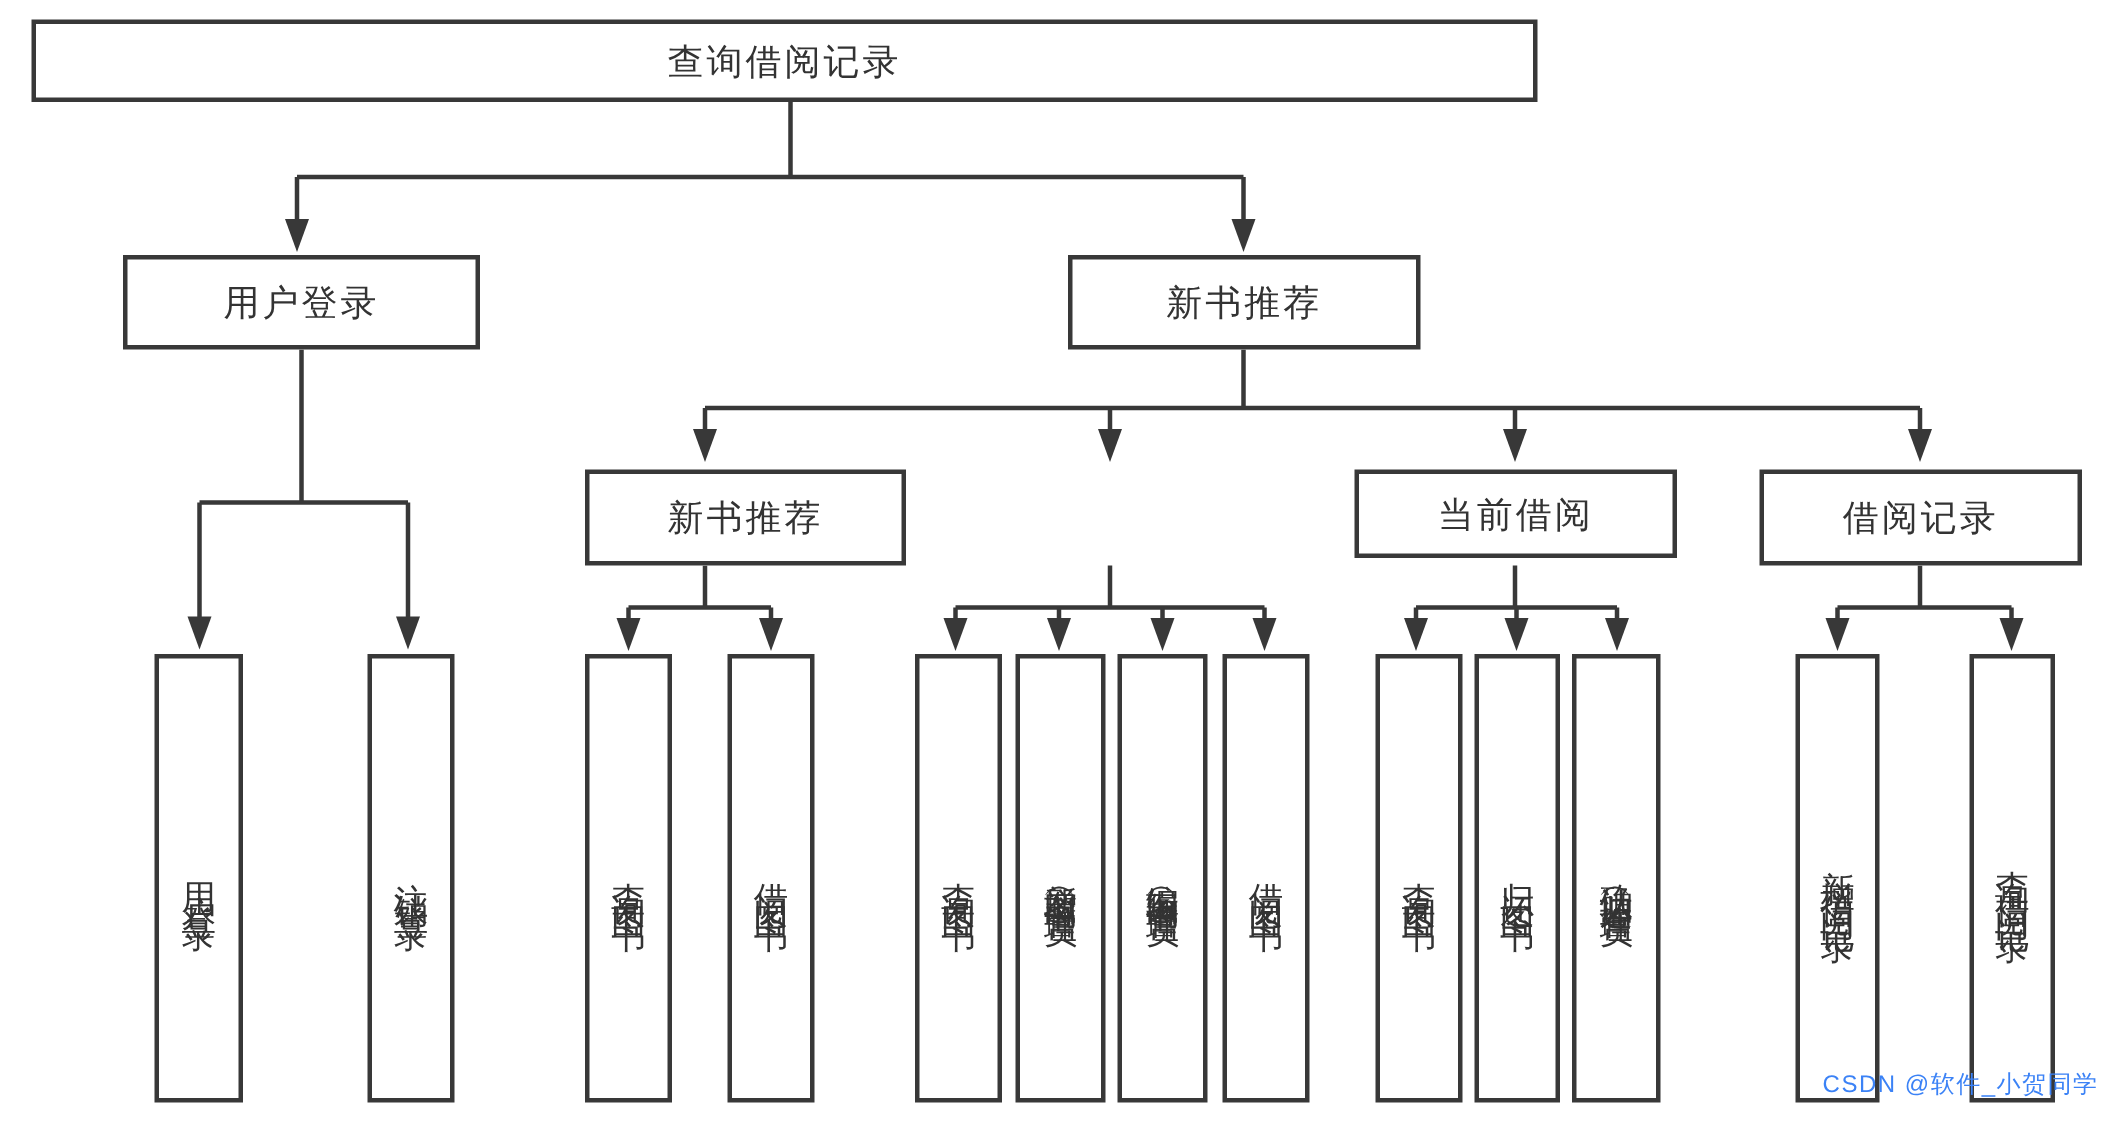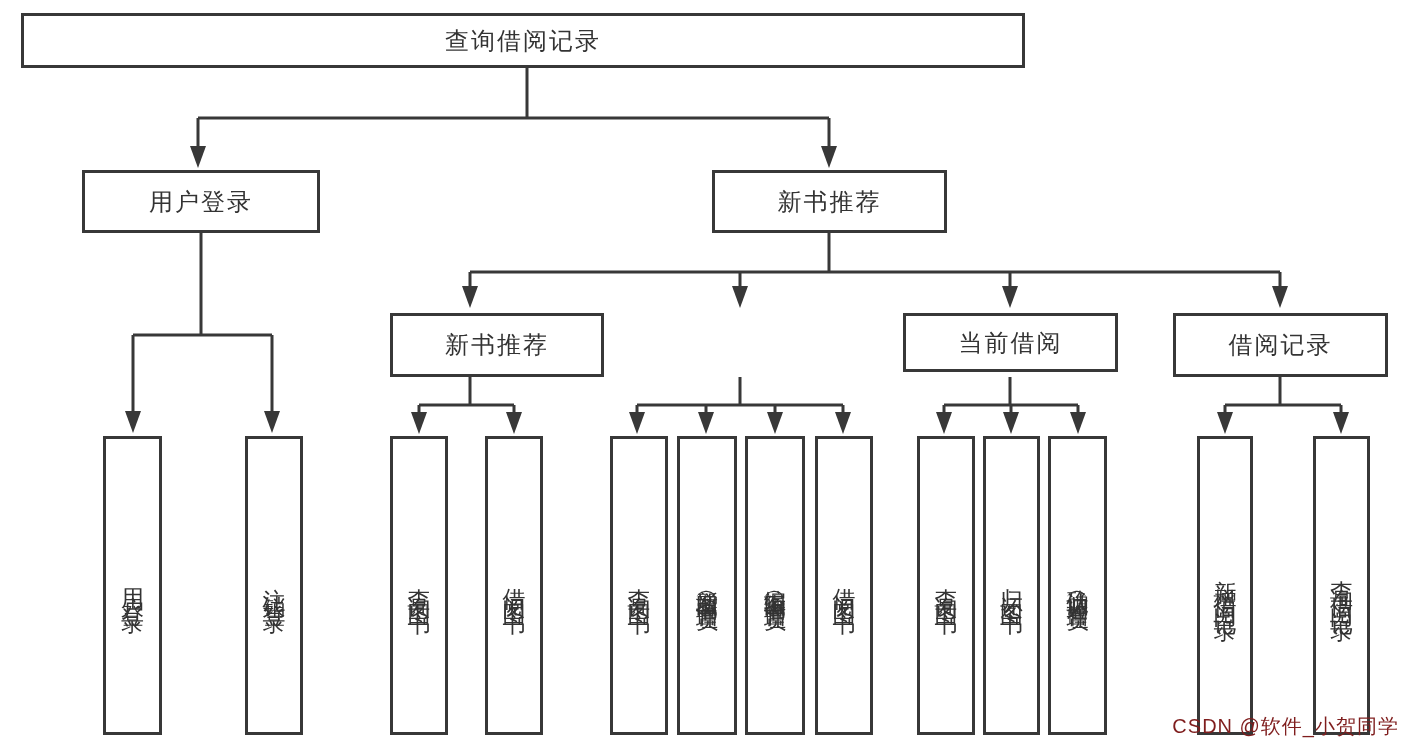--- a/index.html
+++ b/index.html
@@ -61,22 +61,22 @@
   .n-leaf-b4     { left: 815px;  width: 58px; }
   .n-leaf-c1     { left: 917px;  width: 58px; }
   .n-leaf-c2     { left: 983px;  width: 57px; }
   .n-leaf-c3     { left: 1048px; width: 59px; }
   .n-leaf-d1     { left: 1197px; width: 56px; }
   .n-leaf-d2     { left: 1313px; width: 57px; }
   .watermark {
     position: absolute;
     right: 6px;
     top: 713px;
-    font-size: 20px;
-    color: #7f1d1d;
+    font-size: 16px;
+    color: #3b82f6;
     letter-spacing: 1px;
     white-space: nowrap;
   }
 </style>
 </head>
 <body>
 
 <div class="canvas">
 
   <svg class="connector-layer" width="1405" height="747" viewBox="0 0 1405 747" xmlns="http://www.w3.org/2000/svg">

